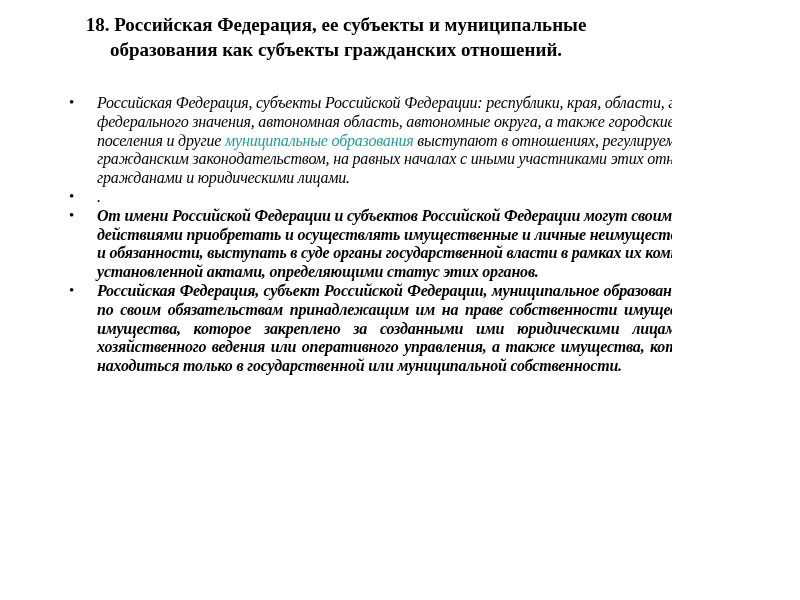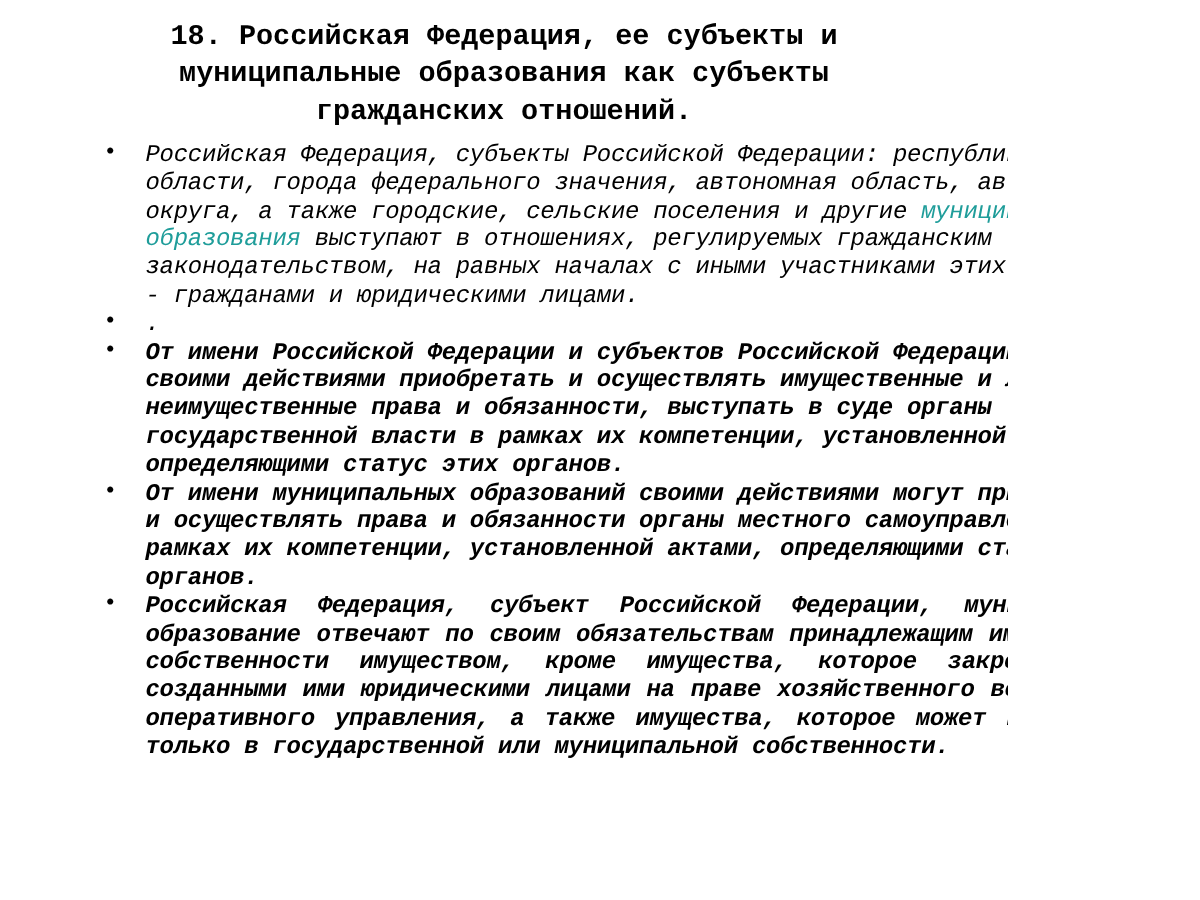--- a/index.html
+++ b/index.html
@@ -2,21 +2,21 @@
 <html lang="ru" style="--accent: #1F9D9A;"><head>
 <meta charset="utf-8">
 <style>
   html, body { margin: 0; padding: 0; background: #ffffff; }
   .slide {
     position: relative;
     width: 672px;
     height: 600px;
     background: #ffffff;
     overflow: hidden;
-    font-family: Liberation Mono, monospace;
+    font-family: Liberation Serif, serif;
     color: #000000;
   }
   .title {
     position: absolute;
     top: 12px;
     left: 55px;
     right: 55px;
     margin: 0;
     text-align: center;
     font-size: 19px;
@@ -57,16 +57,15 @@
 </style>
 </head>
 <body>
 
 <div class="slide">
   <h1 class="title">18. Российская Федерация, ее субъекты и муниципальные образования как субъекты гражданских отношений.</h1>
   <ul class="bullets">
       <li><span>Российская Федерация, субъекты Российской Федерации: республики, края, области, города федерального значения, автономная область, автономные округа, а также городские, сельские поселения и другие </span><span class="link">муниципальные образования</span><span> выступают в отношениях, регулируемых гражданским законодательством, на равных началах с иными участниками этих отношений - гражданами и юридическими лицами.</span></li>
       <li><span>.</span></li>
       <li class="bold"><span>От имени Российской Федерации и субъектов Российской Федерации могут своими действиями приобретать и осуществлять имущественные и личные неимущественные права и обязанности, выступать в суде органы государственной власти в рамках их компетенции, установленной актами, определяющими статус этих органов.</span></li>
-      <li class="bold"><span>От имени муниципальных образований своими действиями могут приобретать и осуществлять права и обязанности органы местного самоуправления в рамках их компетенции, установленной актами, определяющими статус этих органов.</span></li>
       <li class="bold justify"><span>Российская Федерация, субъект Российской Федерации, муниципальное образование отвечают по своим обязательствам принадлежащим им на праве собственности имуществом, кроме имущества, которое закреплено за созданными ими юридическими лицами на праве хозяйственного ведения или оперативного управления, а также имущества, которое может находиться только в государственной или муниципальной собственности.</span></li>
     </ul>
 </div>
 
 </body></html>

